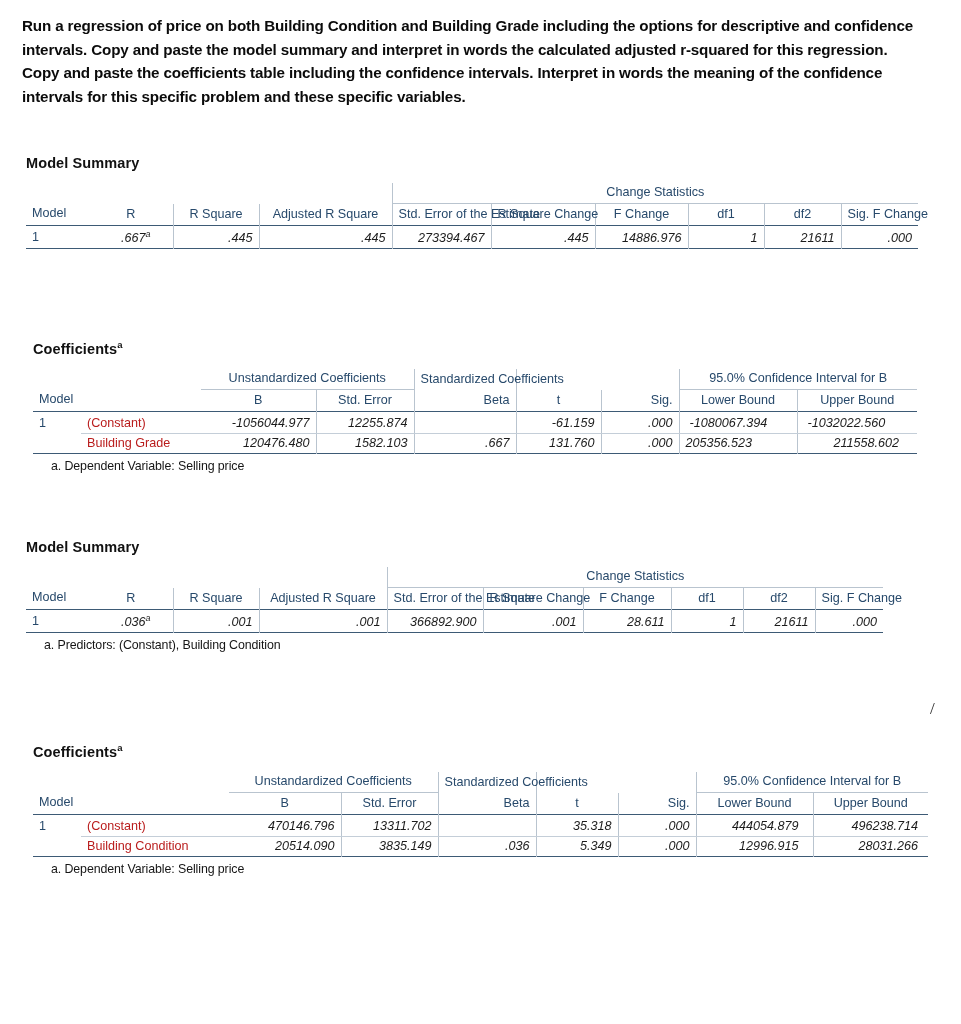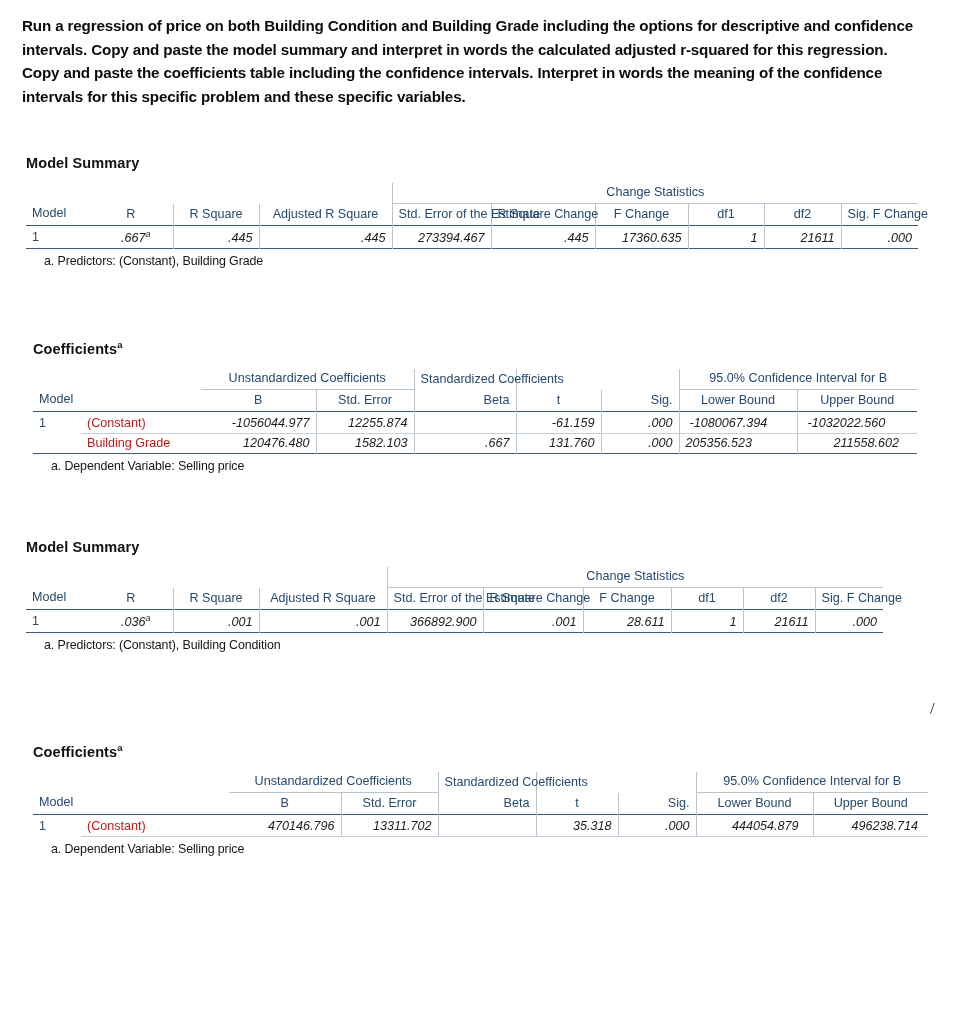--- a/index.html
+++ b/index.html
@@ -142,28 +142,27 @@
       <td class="hdr vline-l">df2</td>
       <td class="hdr vline-l hdr-2l">Sig. F Change</td>
     </tr>
     <tr class="thick-top thick-bottom">
       <td class="modelcell" style="padding-top:4px;padding-bottom:4px;">1</td>
       <td class="data" style="padding-right:22px;"><span>.667</span><span class="supa">a</span></td>
       <td class="data vline-l">.445</td>
       <td class="data vline-l">.445</td>
       <td class="data vline-l">273394.467</td>
       <td class="data vline-l">.445</td>
-      <td class="data vline-l">17360.635</td>
+      <td class="data vline-l">14886.976</td>
       <td class="data vline-l">1</td>
       <td class="data vline-l">21611</td>
       <td class="data vline-l">.000</td>
     </tr>
   </tbody>
     </table>
-  <div class="footnote">a. Predictors: (Constant), Building Grade</div>
 </div>
 
 <div class="spss-block" style="left:33px; top:341px; width:884px;">
   <div class="spss-title"><span>Coefficients</span><sup>a</sup></div>
   <table class="spss" style="width:884px;">
     <colgroup>
       <col style="width:48px">
       <col style="width:120px">
       <col style="width:115px">
       <col style="width:98px">
@@ -307,16 +306,27 @@
       <td class="modelcell" style="padding-top:4px;padding-bottom:4px;">1</td>
       <td class="rowhdr thin-bottom">(Constant)</td>
       <td class="data thin-bottom">470146.796</td>
       <td class="data vline-l thin-bottom">13311.702</td>
       <td class="data vline-l vline-r thin-bottom"></td>
       <td class="data thin-bottom">35.318</td>
       <td class="data vline-l vline-r thin-bottom">.000</td>
       <td class="data thin-bottom" style="text-align:right;padding-right:14px;">444054.879</td>
       <td class="data vline-l thin-bottom" style="text-align:right;padding-right:10px;">496238.714</td>
     </tr>
+    <tr class="thick-bottom">
+      <td class="modelcell" style="padding-top:4px;padding-bottom:4px;"></td>
+      <td class="rowhdr">Building Condition</td>
+      <td class="data">20514.090</td>
+      <td class="data vline-l">3835.149</td>
+      <td class="data vline-l vline-r">.036</td>
+      <td class="data">5.349</td>
+      <td class="data vline-l vline-r">.000</td>
+      <td class="data" style="text-align:right;padding-right:14px;">12996.915</td>
+      <td class="data vline-l" style="text-align:right;padding-right:10px;">28031.266</td>
+    </tr>
   </tbody>
     </table>
   <div class="footnote">a. Dependent Variable: Selling price</div>
 </div>
 
 </body></html>

